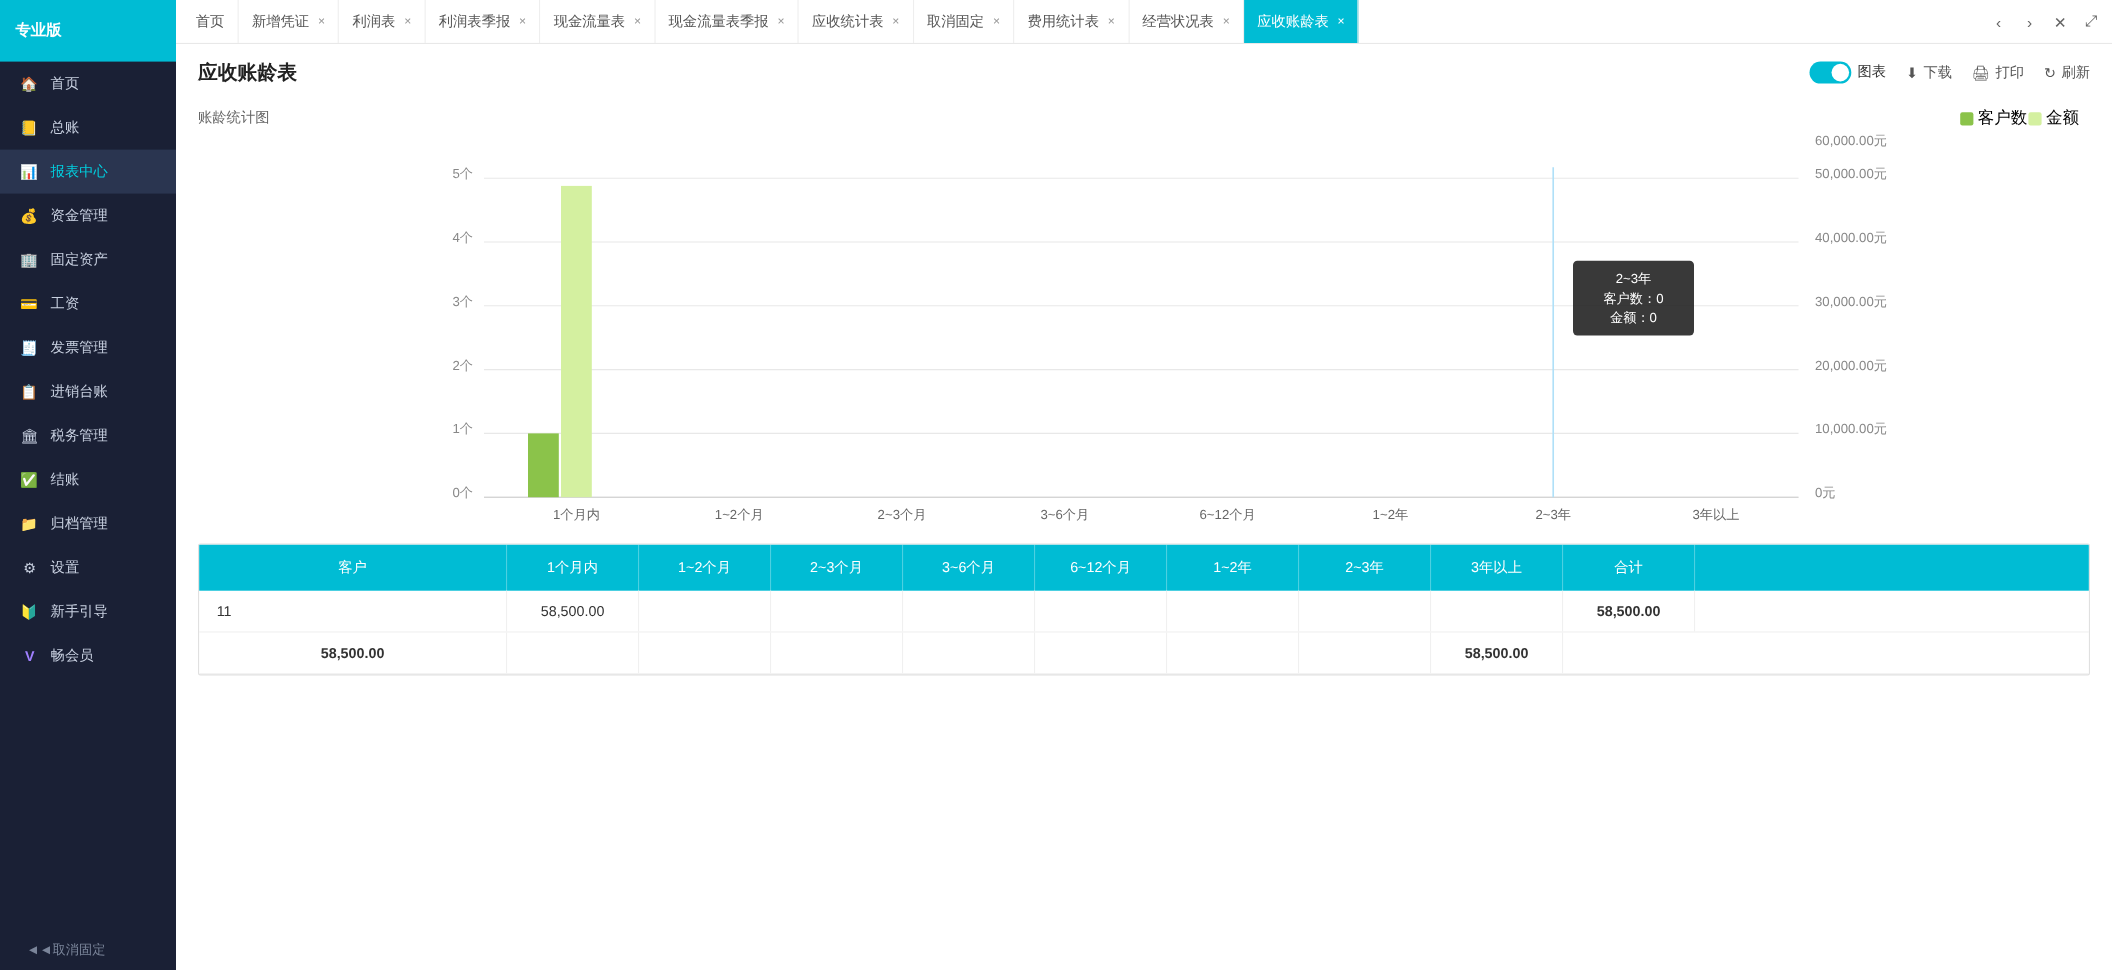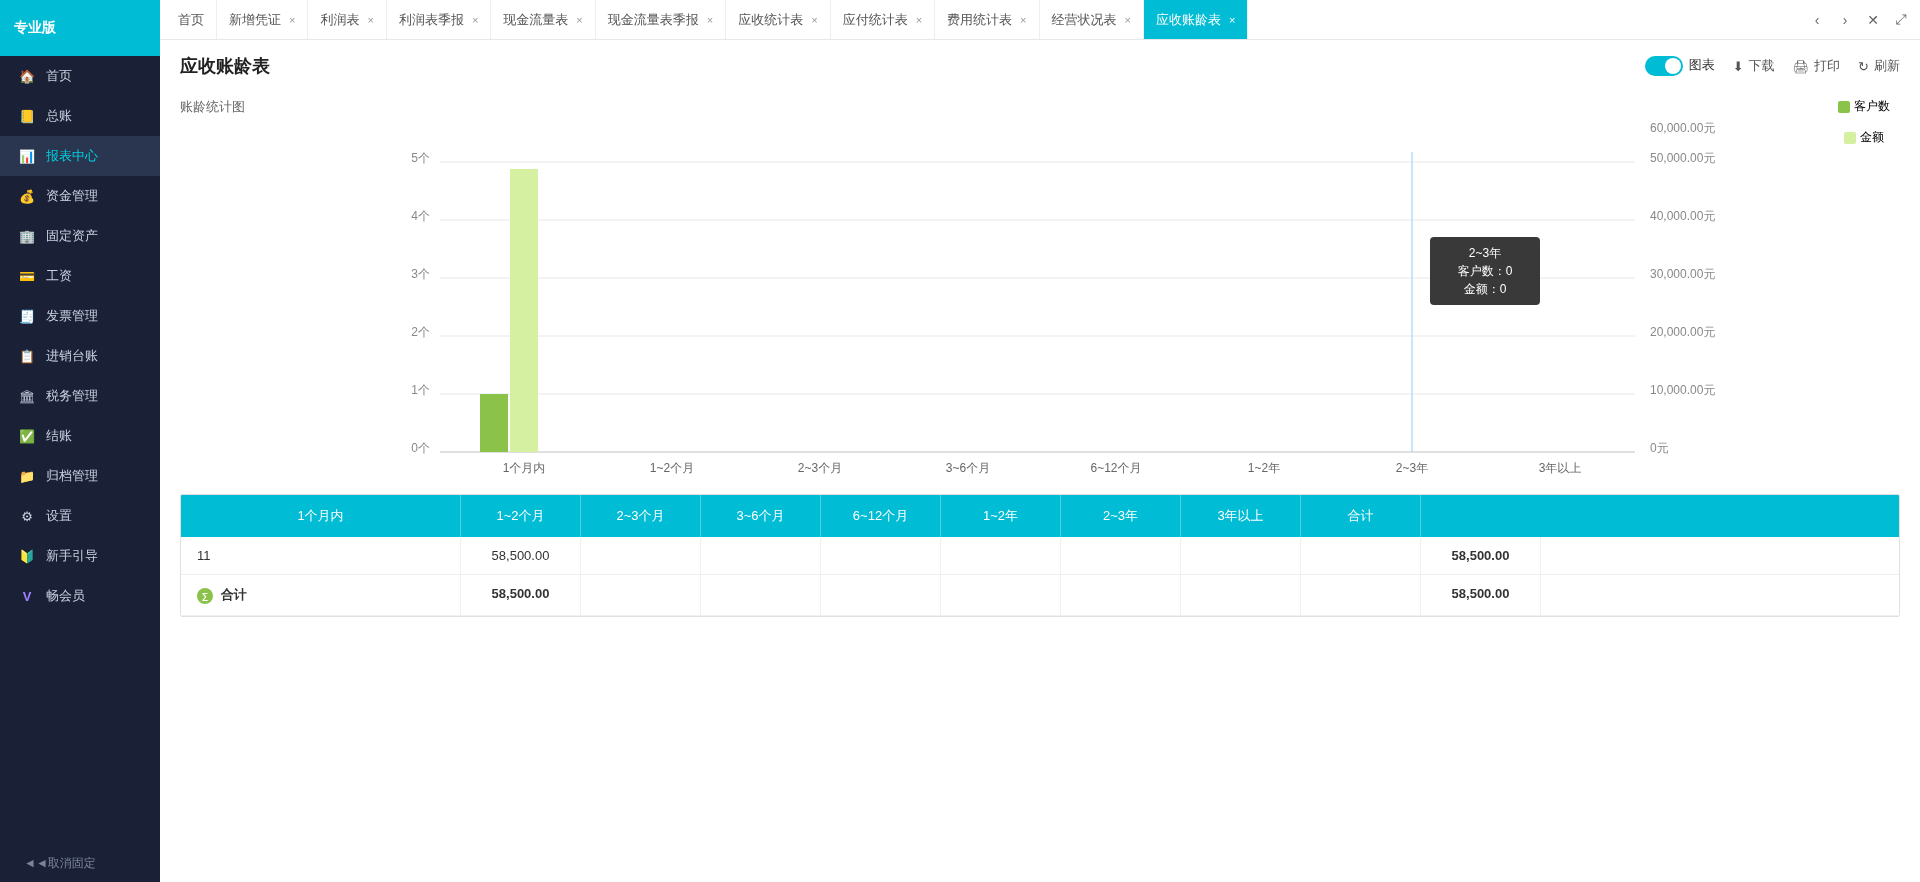--- a/index.html
+++ b/index.html
@@ -170,23 +170,22 @@
       padding: 10px 20px 0 20px;
       position: relative;
     }
     .chart-title { font-size: 13px; color: #666; margin-bottom: 6px; }
     .chart-legend {
       position: absolute;
       top: 10px;
       right: 30px;
       display: flex;
       align-items: center;
-      gap: 14px;
-      font-size: 12px;
-      flex-direction: column;
+      gap: 1px;
+      font-size: 15px;
     }
     .legend-item { display: flex; align-items: center; gap: 4px; }
     .legend-dot { width: 12px; height: 12px; border-radius: 2px; }
 
     .chart-container {
       width: 100%;
       height: 360px;
       position: relative;
     }
 
@@ -333,21 +332,21 @@
     </div>
     <div class="tab">
       <span>现金流量表季报</span>
       <span class="close-btn">×</span>
     </div>
     <div class="tab">
       <span>应收统计表</span>
       <span class="close-btn">×</span>
     </div>
     <div class="tab">
-      <span>应付统计表</span>
+      <span>取消固定</span>
       <span class="close-btn">×</span>
     </div>
     <div class="tab">
       <span>费用统计表</span>
       <span class="close-btn">×</span>
     </div>
     <div class="tab">
       <span>经营状况表</span>
       <span class="close-btn">×</span>
     </div>
@@ -448,20 +447,21 @@
           <text x="1095" y="135" font-size="12" fill="#fff" text-anchor="middle">2~3年</text>
           <text x="1095" y="153" font-size="12" fill="#fff" text-anchor="middle">客户数：0</text>
           <text x="1095" y="171" font-size="12" fill="#fff" text-anchor="middle">金额：0</text>
         </svg>
       </div>
     </div>
 
     <div class="table-area">
 
       <div class="table-header">
+        <div class="table-header-cell">客户</div>
         <div class="table-header-cell">1个月内</div>
         <div class="table-header-cell">1~2个月</div>
         <div class="table-header-cell">2~3个月</div>
         <div class="table-header-cell">3~6个月</div>
         <div class="table-header-cell">6~12个月</div>
         <div class="table-header-cell">1~2年</div>
         <div class="table-header-cell">2~3年</div>
         <div class="table-header-cell">3年以上</div>
         <div class="table-header-cell">合计</div>
       </div>
@@ -473,24 +473,20 @@
         <div class="table-cell"></div>
         <div class="table-cell"></div>
         <div class="table-cell"></div>
         <div class="table-cell"></div>
         <div class="table-cell"></div>
         <div class="table-cell"></div>
         <div class="table-cell bold">58,500.00</div>
       </div>
 
       <div class="table-row total-row">
-        <div class="table-cell left">
-          <span class="total-icon">∑</span>
-          <span>合计</span>
-        </div>
         <div class="table-cell bold">58,500.00</div>
         <div class="table-cell"></div>
         <div class="table-cell"></div>
         <div class="table-cell"></div>
         <div class="table-cell"></div>
         <div class="table-cell"></div>
         <div class="table-cell"></div>
         <div class="table-cell"></div>
         <div class="table-cell bold">58,500.00</div>
       </div>

